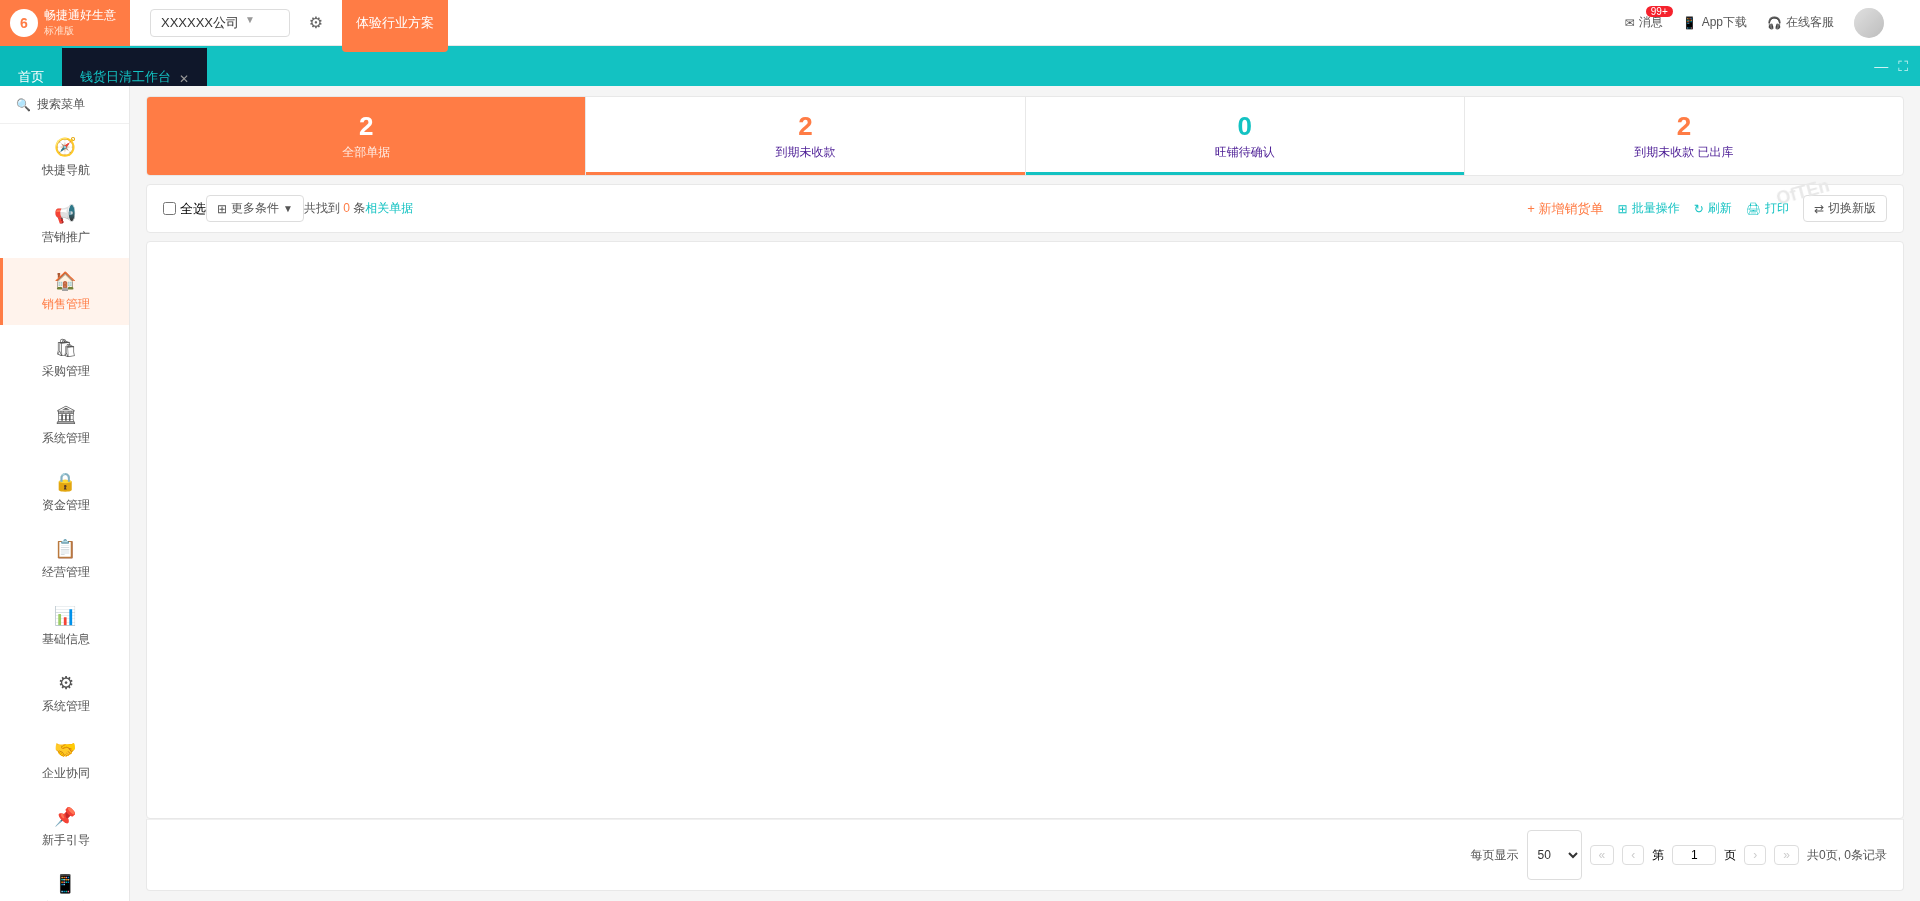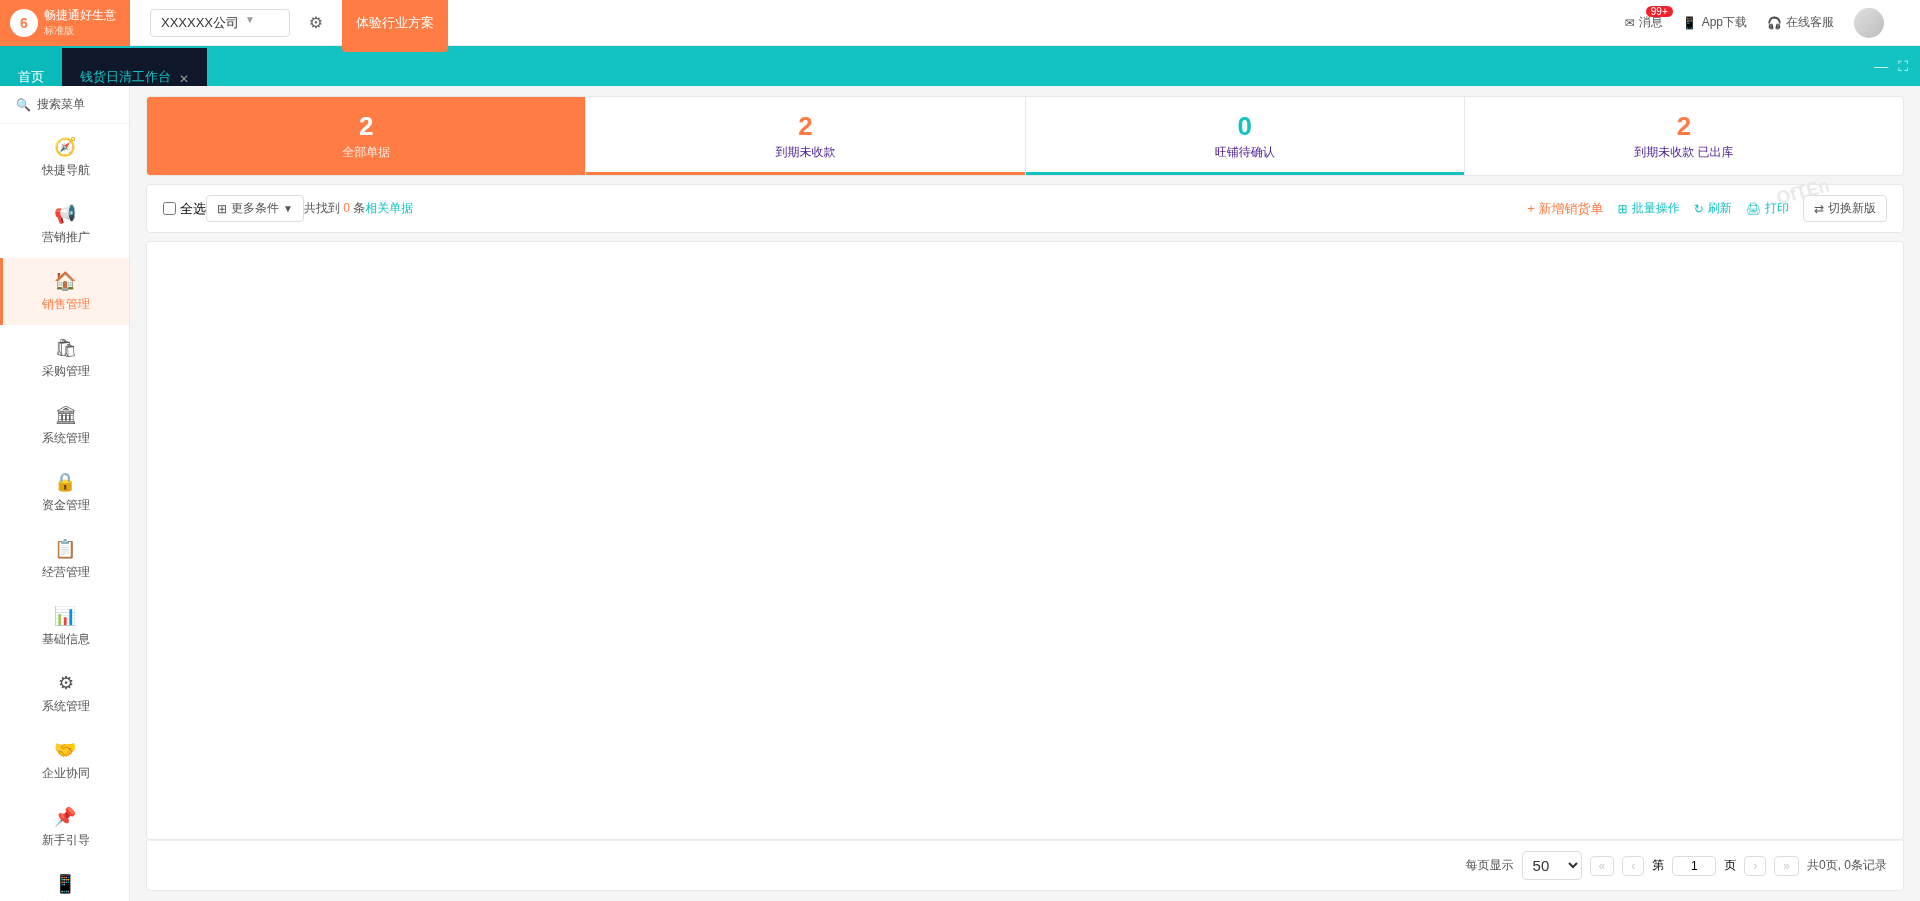--- a/index.html
+++ b/index.html
@@ -154,21 +154,21 @@
     }
 
     
     .pagination-bar {
       display: flex; align-items: center; justify-content: flex-end;
       padding: 10px 16px; background: #fff; margin: 0 16px 10px; border-radius: 0 0 4px 4px;
       border: 1px solid #e8e8e8; border-top: 1px solid #f0f0f0; gap: 8px; font-size: 12px;
     }
     .per-page-label { color: #555; }
     .per-page-select {
-      border: 1px solid #ddd; border-radius: 4px; padding: 4px 6px; font-size: 15px;
+      border: 1px solid #ddd; border-radius: 4px; padding: 16px 6px; font-size: 12px;
       color: #333; background: #fff; cursor: pointer;
     }
     .page-nav-btn { padding: 2px 8px; border: 1px solid #ddd; border-radius: 4px; cursor: pointer; background: #fff; color: #555; font-size: 12px; }
     .page-nav-btn:disabled { color: #ccc; cursor: default; }
     .page-input { width: 44px; text-align: center; border: 1px solid #ddd; border-radius: 4px; padding: 2px 4px; font-size: 12px; }
     .page-total { color: #555; }
 
     
     .often-text {
       position: fixed; right: 90px; top: 182px;

